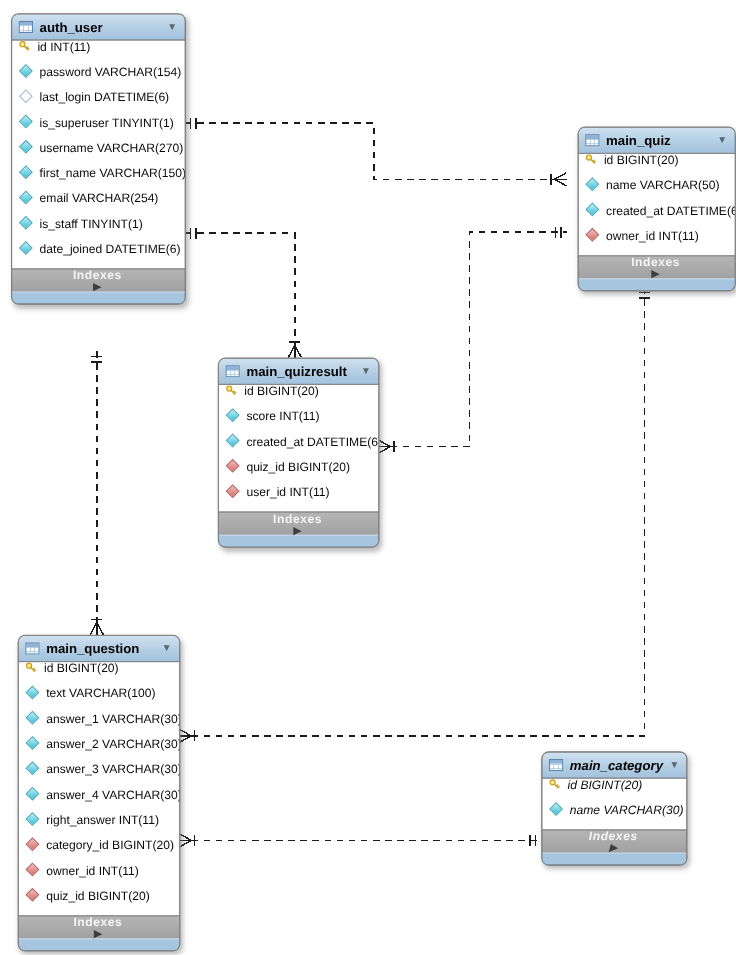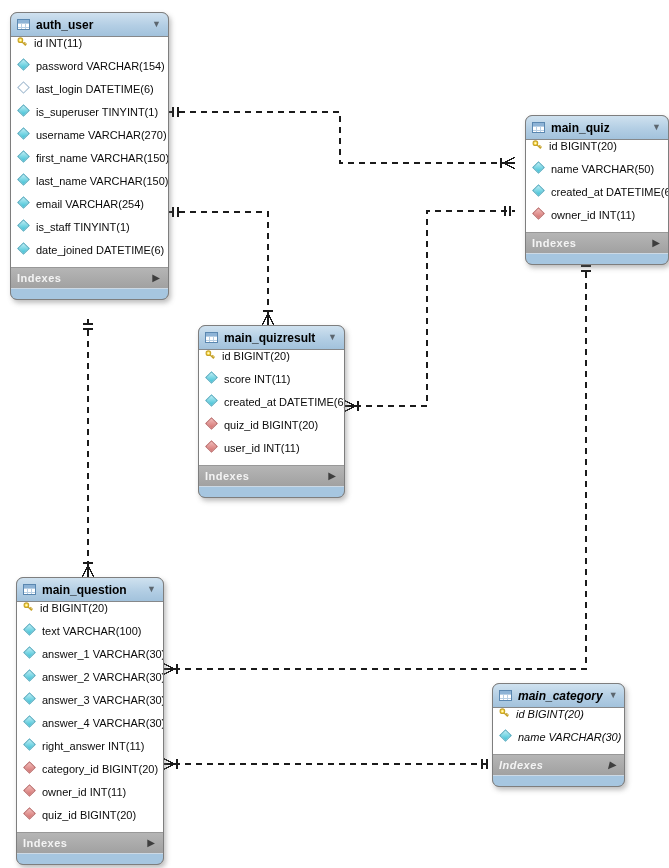--- a/index.html
+++ b/index.html
@@ -41,20 +41,21 @@
     background:linear-gradient(135deg,#bdeef5 0%,#55c9db 80%);
     border:1px solid #4aa7bc;
   }
   .ic-diamond.open{background:#ffffff;border-color:#a2bbd0;}
   .ic-diamond.fk{background:linear-gradient(135deg,#f2bcba 0%,#d97f7d 80%);border-color:#b65f5e;}
   .t-footer{
     height:20px;display:flex;align-items:center;
     padding:0 8px 0 6px;
     background:linear-gradient(#b5b5b5,#a1a1a1);
     border-top:1px solid #989898;
+    flex-direction:column;
   }
   .t-footer span.f-label{flex:1;font-size:11px;font-weight:bold;color:#f4f4f4;letter-spacing:0.5px;}
   .t-expand{font-size:10px;color:#3e3e3e;line-height:1;}
   .t-strip{height:10px;background:#a6c6e0;border-top:1px solid #ccd9e5;}
 </style>
 </head>
 <body>
 
 <svg id="wires" width="669" height="868">
     <polyline points="168,112 340,112 340,163 515,163" fill="none" stroke="#1b1b1b" stroke-width="1.3" stroke-dasharray="6 5"></polyline>
@@ -131,24 +132,20 @@
       <div class="t-row">
         <span class="ic ic-diamond"></span>
         <span class="t-text">username VARCHAR(270)</span>
       </div>
       <div class="t-row">
         <span class="ic ic-diamond"></span>
         <span class="t-text">first_name VARCHAR(150)</span>
       </div>
       <div class="t-row">
         <span class="ic ic-diamond"></span>
-        <span class="t-text">last_name VARCHAR(150)</span>
-      </div>
-      <div class="t-row">
-        <span class="ic ic-diamond"></span>
         <span class="t-text">email VARCHAR(254)</span>
       </div>
       <div class="t-row">
         <span class="ic ic-diamond"></span>
         <span class="t-text">is_staff TINYINT(1)</span>
       </div>
       <div class="t-row">
         <span class="ic ic-diamond"></span>
         <span class="t-text">date_joined DATETIME(6)</span>
       </div>

